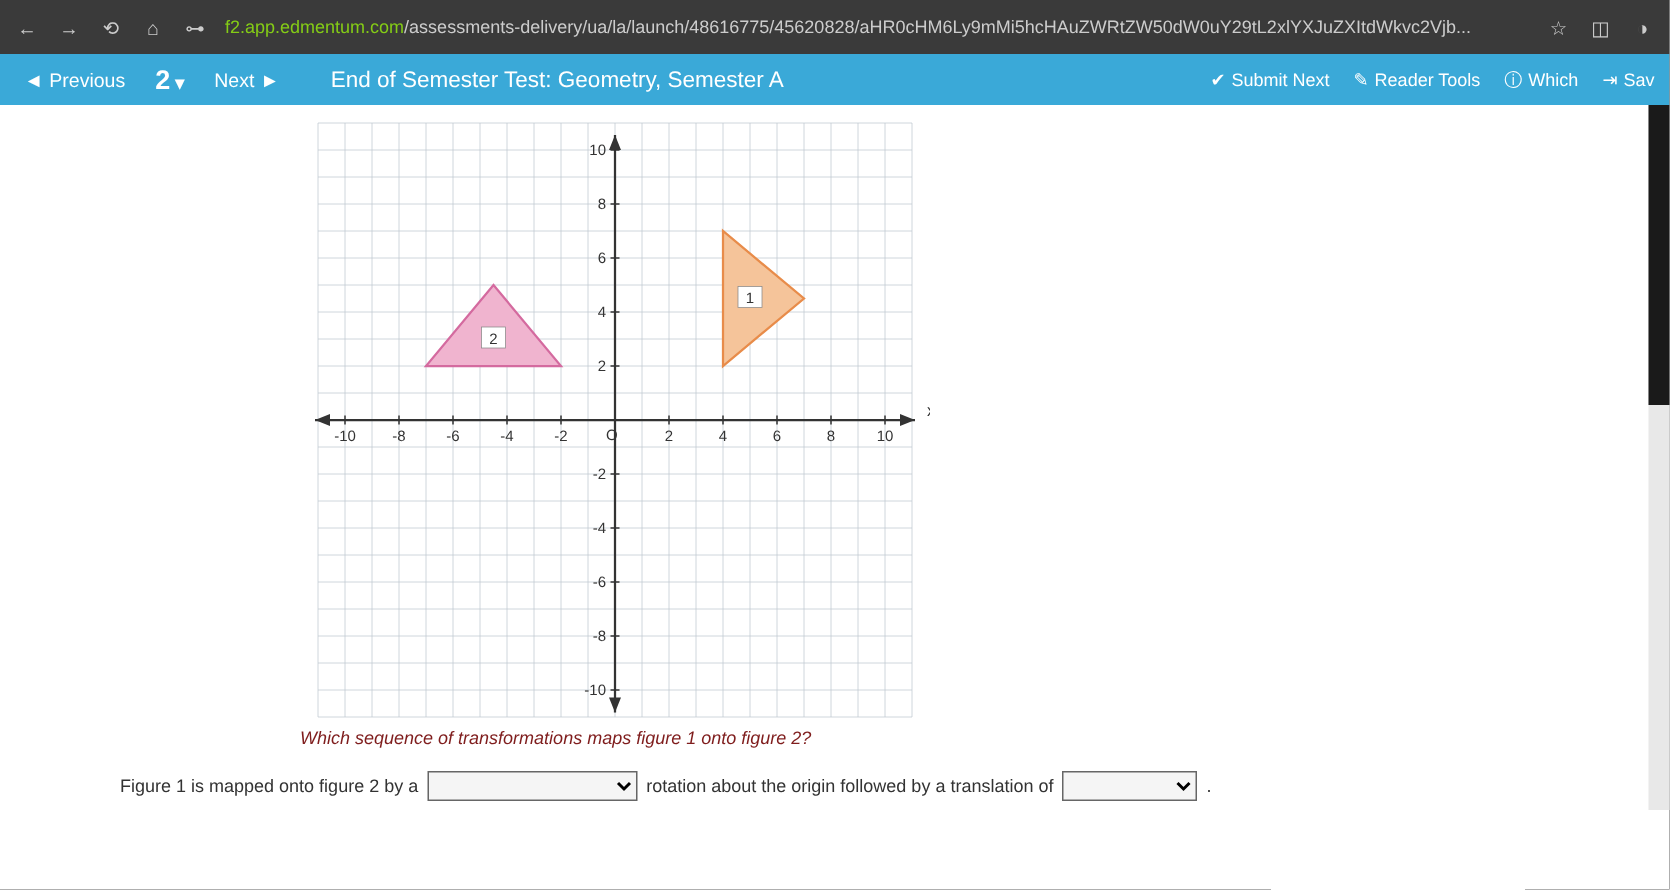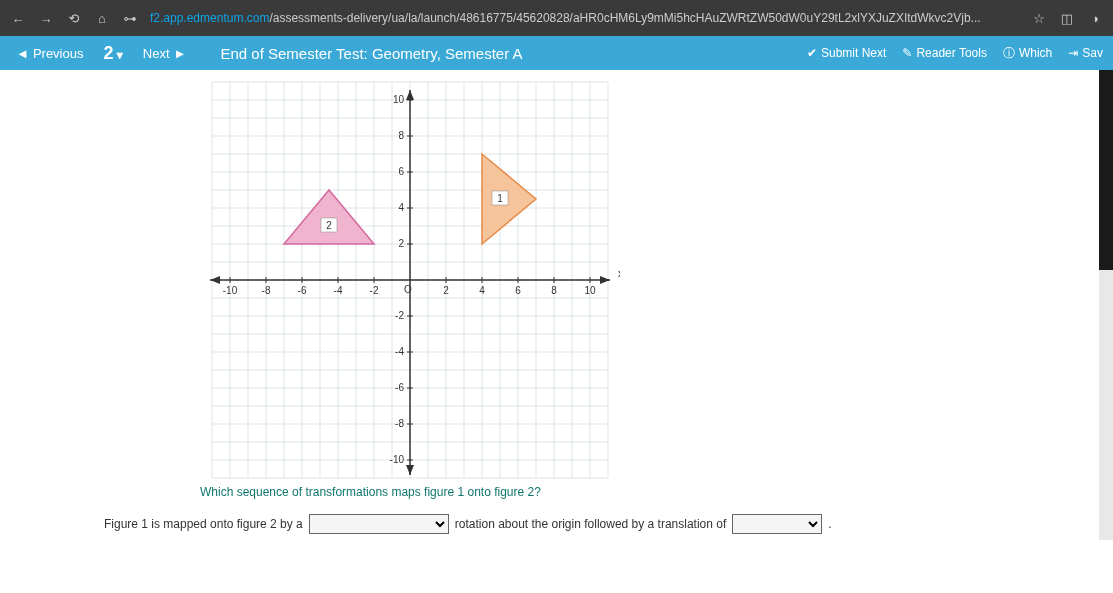--- a/index.html
+++ b/index.html
@@ -1,34 +1,34 @@
 <!DOCTYPE html>
 <html><head>
 <meta charset="utf-8">
 <style>
 * { margin: 0; padding: 0; box-sizing: border-box; font-family: Arial, sans-serif; }
 body { width: 1113px; height: 593px; background: #2a2a2a; overflow: hidden; }
 .browser-bar { height: 36px; background: #3a3a3a; display: flex; align-items: center; padding: 0 10px; gap: 12px; color: #ccc; font-size: 13px; }
 .browser-bar .icon { width: 16px; height: 16px; display: flex; align-items: center; justify-content: center; cursor: pointer; }
 .url-bar { flex: 1; display: flex; align-items: center; gap: 6px; }
 .url-text { font-size: 12px; color: #ccc; white-space: nowrap; overflow: hidden; }
-.url-text .domain { color: #0ea5e9; }
+.url-text .domain { color: #84cc16; }
 .blue-bar { height: 34px; background: #3aa9d8; display: flex; align-items: center; padding: 0 10px; color: #fff; font-size: 13px; }
 .nav-left { display: flex; align-items: center; gap: 8px; }
 .nav-btn { display: flex; align-items: center; gap: 4px; cursor: pointer; padding: 2px 6px; }
 .question-num { font-size: 18px; font-weight: bold; margin: 0 6px; }
 .test-title { margin-left: 20px; font-size: 15px; }
 .nav-right { margin-left: auto; display: flex; align-items: center; gap: 16px; }
 .tool-btn { display: flex; align-items: center; gap: 4px; cursor: pointer; font-size: 12px; }
 .content-area { background: #fff; height: 523px; display: flex; flex-direction: column; }
 .question-body { flex: 1; padding: 10px 0 0 0; display: flex; flex-direction: column; align-items: flex-start; overflow: hidden; }
 .graph-container { margin-left: 200px; }
 .graph-svg { display: block; }
-.question-text { margin-left: 200px; margin-top: 5px; font-size: 12px; color: #0f766e; }
-.answer-row { margin-left: 104px; margin-top: 15px; font-size: 12px; color: #333; display: flex; align-items: center; gap: 6px; flex-wrap: wrap; }
+.question-text { margin-left: 200px; margin-top: 5px; font-size: 12px; color: #7f1d1d; font-style: italic; }
+.answer-row { margin-left: 80px; margin-top: 15px; font-size: 12px; color: #333; display: flex; align-items: center; gap: 6px; flex-wrap: wrap; }
 .dropdown { border: 1px solid #666; background: #f5f5f5; height: 20px; min-width: 140px; font-size: 11px; padding: 0 4px; }
 .dropdown.small { min-width: 90px; }
 .footer { padding: 8px 20px; font-size: 11px; color: #666; border-top: 0; margin-top: auto; }
 .scrollbar { position: absolute; right: 0; top: 70px; width: 14px; height: 470px; background: #e8e8e8; }
 .scrollbar-thumb { width: 100%; height: 200px; background: #1a1a1a; position: absolute; top: 0; }
 svg text { font-family: Arial, sans-serif; }
 </style>
 </head>
 <body>
 

